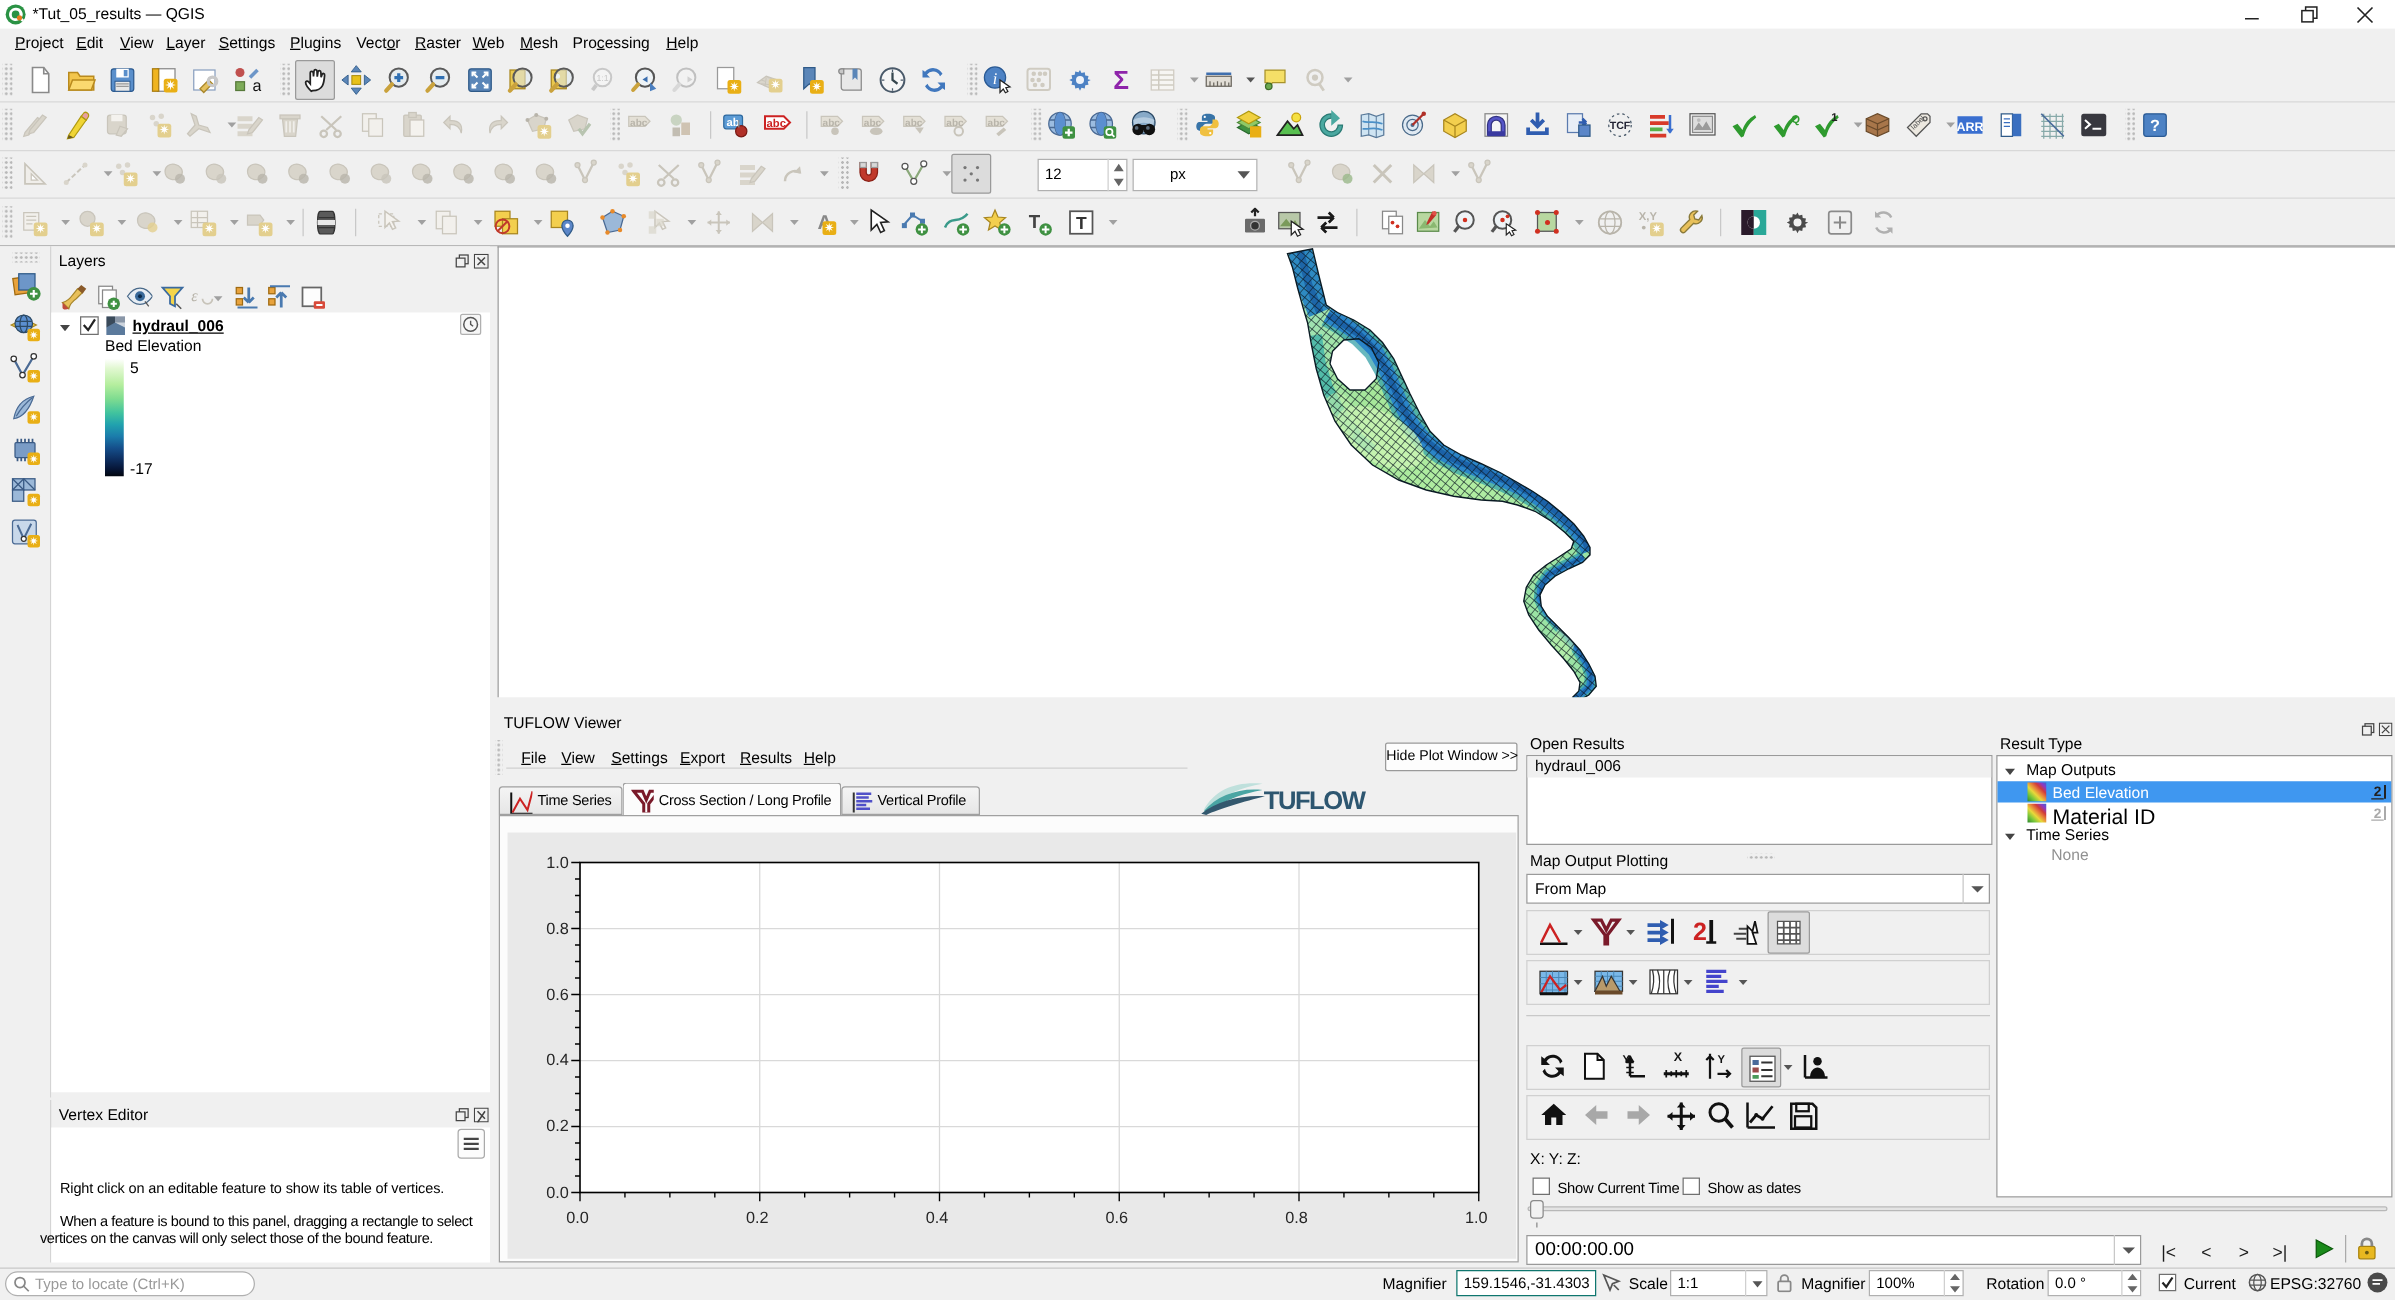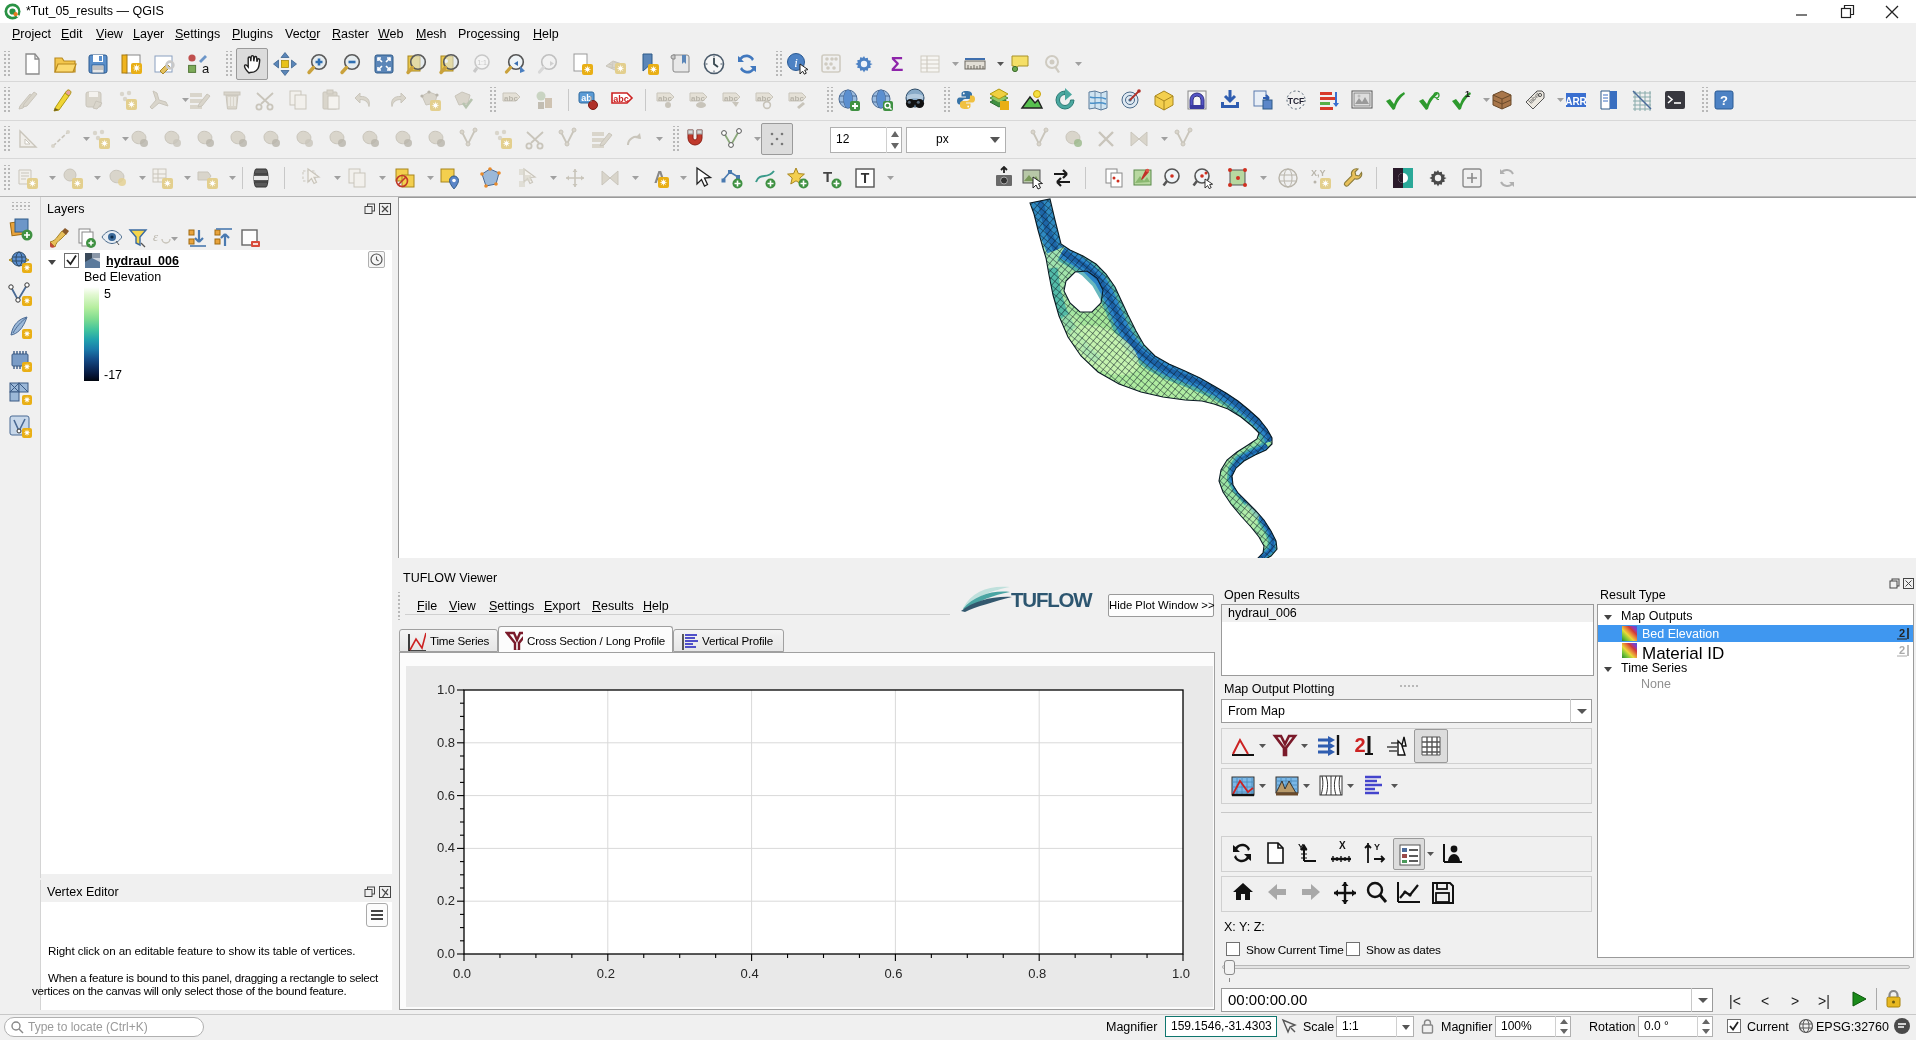--- a/index.html
+++ b/index.html
@@ -1050,21 +1050,21 @@
       <path d="M2.5 2.5l6 6M8.5 2.5l-6 6" stroke="#444"></path>
     </svg></div>
 <div class="abs " style="left:396px;top:592px;width:6px;height:28px;"><div class="hdl" style="width:6px;height:28px"></div></div>
 <div class="abs" style="left:417px;top:599px;white-space:nowrap;font-size:12.5px"><span class="u">F</span>ile</div>
 <div class="abs" style="left:449px;top:599px;white-space:nowrap;font-size:12.5px"><span class="u">V</span>iew</div>
 <div class="abs" style="left:489px;top:599px;white-space:nowrap;font-size:12.5px"><span class="u">S</span>ettings</div>
 <div class="abs" style="left:544px;top:599px;white-space:nowrap;font-size:12.5px"><span class="u">E</span>xport</div>
 <div class="abs" style="left:592px;top:599px;white-space:nowrap;font-size:12.5px"><span class="u">R</span>esults</div>
 <div class="abs" style="left:643px;top:599px;white-space:nowrap;font-size:12.5px"><span class="u">H</span>elp</div>
 <div class="abs " style="left:405px;top:614px;width:545px;height:1px;background:#d0d0d0;"></div>
-<div class="abs " style="left:958px;top:584px;width:150px;height:28px;"><svg width="150" height="28" viewBox="0 0 150 28" style="">
+<div class="abs " style="left:958px;top:624px;width:150px;height:28px;"><svg width="150" height="28" viewBox="0 0 150 28" style="">
 <path d="M5 24 C14 7 32 1 52 3 C36 6 17 12 9 25 Z" fill="#bfe0dc"></path>
 <path d="M5 25 C16 12 34 6 52 8 C36 11 18 17 10 26 Z" fill="#4aa5a3"></path>
 <path d="M3 27 C16 17 34 12 54 13 C38 17 17 23 7 28 Z" fill="#33586e"></path>
 <text x="53" y="23" font-size="20.5" font-weight="bold" fill="#2d5670" style="letter-spacing:-1.2px" font-family="Liberation Sans">TUFLOW</text>
 </svg></div>
 <div class="abs " style="left:1108px;top:594px;width:106px;height:23px;background:#fdfdfd;border:1px solid #9a9a9a;border-radius:2px;text-align:center;line-height:21px;font-size:11.3px;white-space:nowrap;">Hide Plot Window &gt;&gt;</div>
 <div class="abs " style="left:399px;top:629px;width:99px;height:23px;background:linear-gradient(#f4f4f4,#e6e6e6);border:1px solid #a0a0a0;border-bottom:1px solid #a0a0a0;border-radius:3px 3px 0 0;display:flex;align-items:center;padding-left:6px;gap:4px;font-size:11.6px;white-space:nowrap;letter-spacing:-0.2px;">
     <svg width="20" height="20" viewBox="0 0 20 20" style="">
       <path d="M3 3v17h18" fill="none" stroke="#111" stroke-width="1.6"></path>
       <path d="M4 19l6-11 6 9 4-15" fill="none" stroke="#cc2222" stroke-width="1.6"></path>

